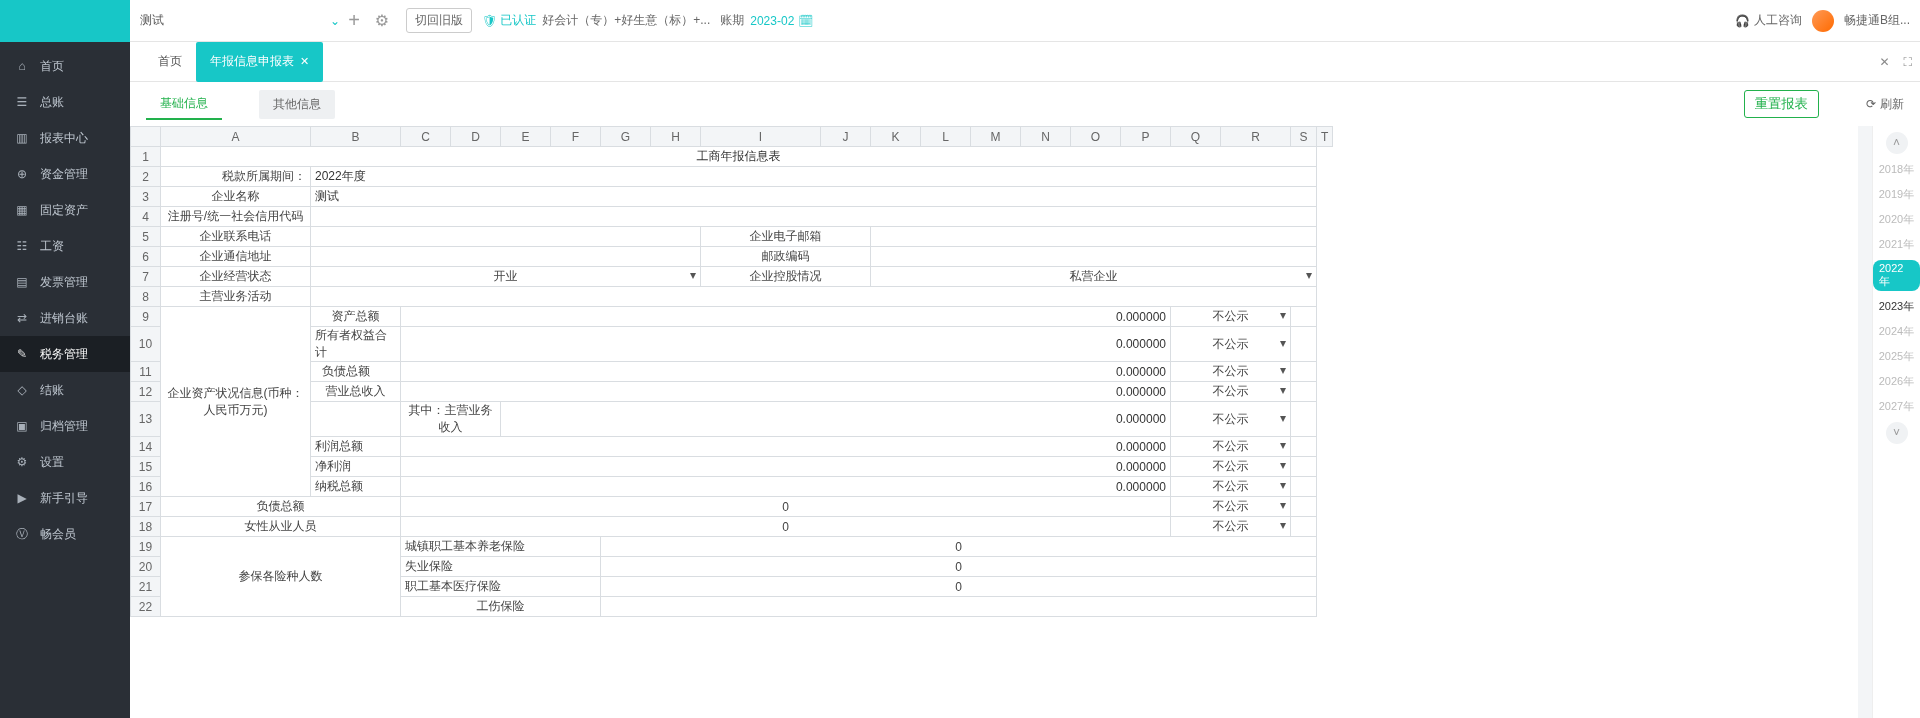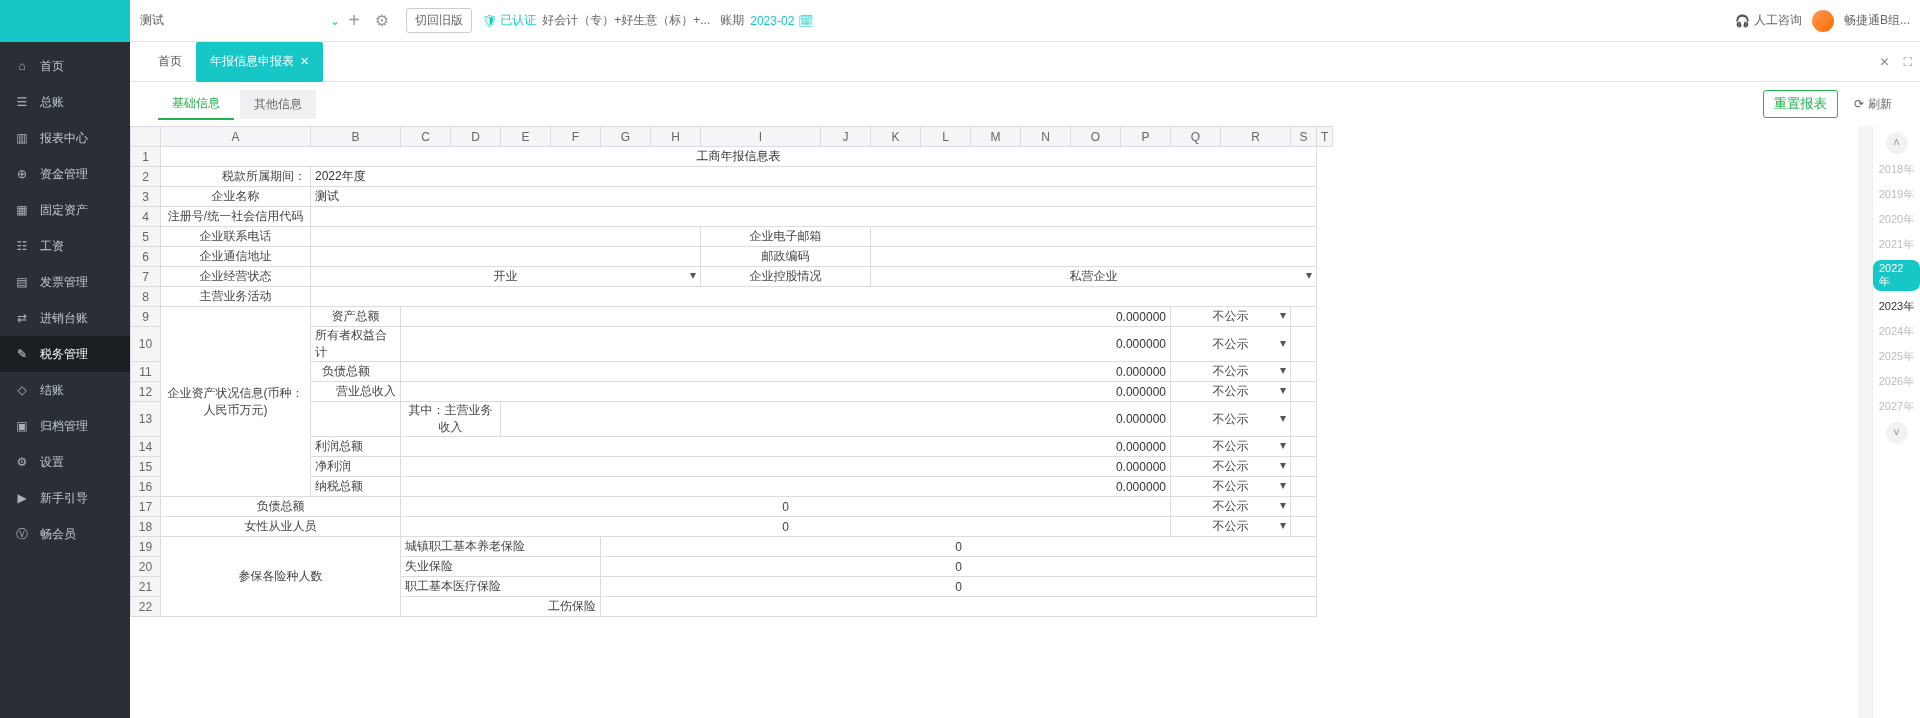--- a/index.html
+++ b/index.html
@@ -36,21 +36,21 @@
 
 
 .tabs-row{height:40px;display:flex;align-items:center;border-bottom:1px solid #e5e5e5;padding-left:14px;position:relative;}
 .page-tab{padding:0 14px;height:40px;display:flex;align-items:center;color:#555;cursor:pointer;}
 .page-tab.active{background:#17c7c7;color:#fff;border-radius:2px;}
 .page-tab .close{margin-left:6px;font-size:11px;}
 .tabs-right{position:absolute;right:8px;display:flex;gap:14px;color:#888;}
 .tabs-right span{cursor:pointer;}
 
 
-.subbar{display:flex;align-items:center;height:44px;padding:0 28px;}
+.subbar{display:flex;align-items:center;height:44px;padding:0 16px;gap:31px;}
 .subtab{padding:6px 14px;color:#666;cursor:pointer;}
 .subtab.active{color:#22b14c;border-bottom:2px solid #22b14c;}
 .subtab.box{background:#eef0f2;border-radius:2px;margin-left:6px;}
 .subbar-spacer{flex:1;}
 .btn-outline-green{border:1px solid #22b14c;color:#22b14c;padding:4px 10px;border-radius:3px;background:#fff;cursor:pointer;}
 .btn-link{display:flex;align-items:center;gap:4px;color:#666;margin-left:16px;cursor:pointer;}
 
 
 .sheet-wrap{flex:1;display:flex;min-height:0;}
 .sheet-scroll{flex:1;overflow:auto;position:relative;}
@@ -321,21 +321,21 @@
               </tr>
             <tr>
                 <td class="rownum">11</td>
                 <td class="lbl" style="text-align:left;padding-left:11px;">负债总额</td>
                 <td colspan="14" class="num">0.000000</td>
                 <td colspan="2" class="lbl sel">不公示</td>
                 <td></td>
               </tr>
             <tr>
                 <td class="rownum">12</td>
-                <td class="lbl" style="text-align:right;">营业总收入</td>
+                <td class="lbl" style="text-align:center;">营业总收入</td>
                 <td colspan="14" class="num">0.000000</td>
                 <td colspan="2" class="lbl sel">不公示</td>
                 <td></td>
               </tr>
             <tr>
                 <td class="rownum">13</td>
                 <td></td>
                 <td colspan="2" class="lbl">其中：主营业务收入</td>
                 <td colspan="12" class="num">0.000000</td>
                 <td colspan="2" class="lbl sel">不公示</td>
@@ -389,21 +389,21 @@
                 <td colspan="4" class="lbl" style="text-align:left;">失业保险</td>
                 <td colspan="13" class="lbl">0</td>
               </tr>
             <tr>
                 <td class="rownum">21</td>
                 <td colspan="4" class="lbl" style="text-align:left;">职工基本医疗保险</td>
                 <td colspan="13" class="lbl">0</td>
               </tr>
             <tr>
                 <td class="rownum">22</td>
-                <td colspan="4" class="lbl" style="text-align:right;">工伤保险</td>
+                <td colspan="4" class="lbl" style="text-align:center;">工伤保险</td>
                 <td colspan="13" class="lbl"></td>
               </tr>
           </tbody>
         </table>
       </div>
       <div class="vscroll"></div>
       <div class="year-rail">
         <div class="rail-btn">˄</div>
         <div class="year-item">2018年</div>
         <div class="year-item">2019年</div>

